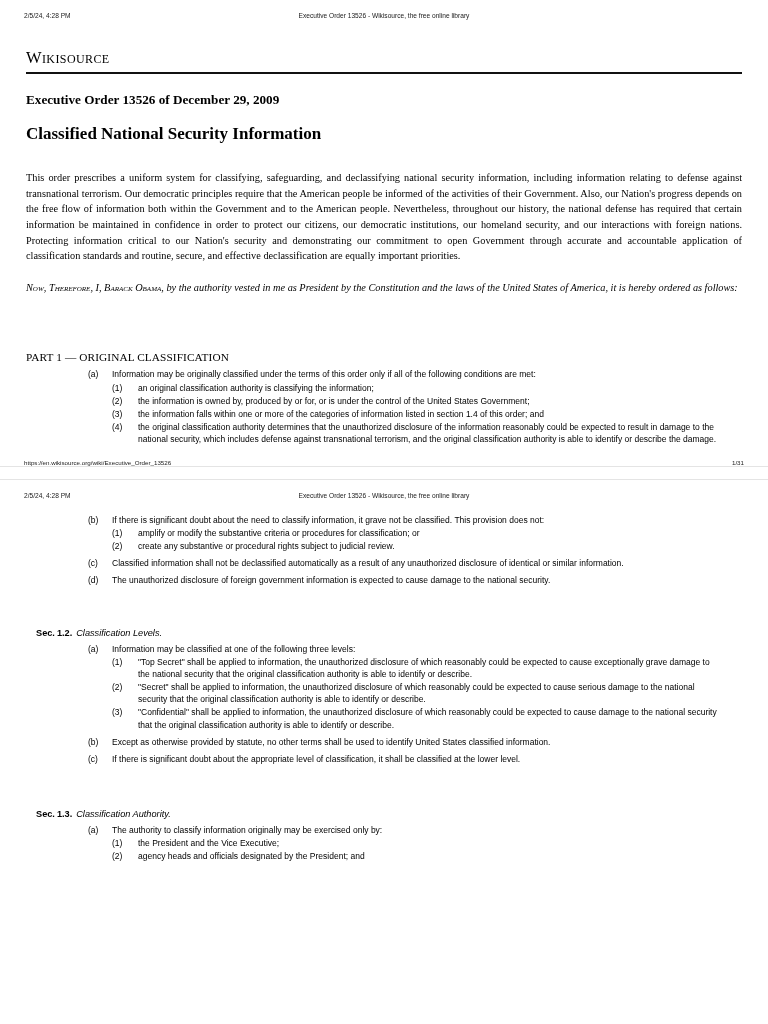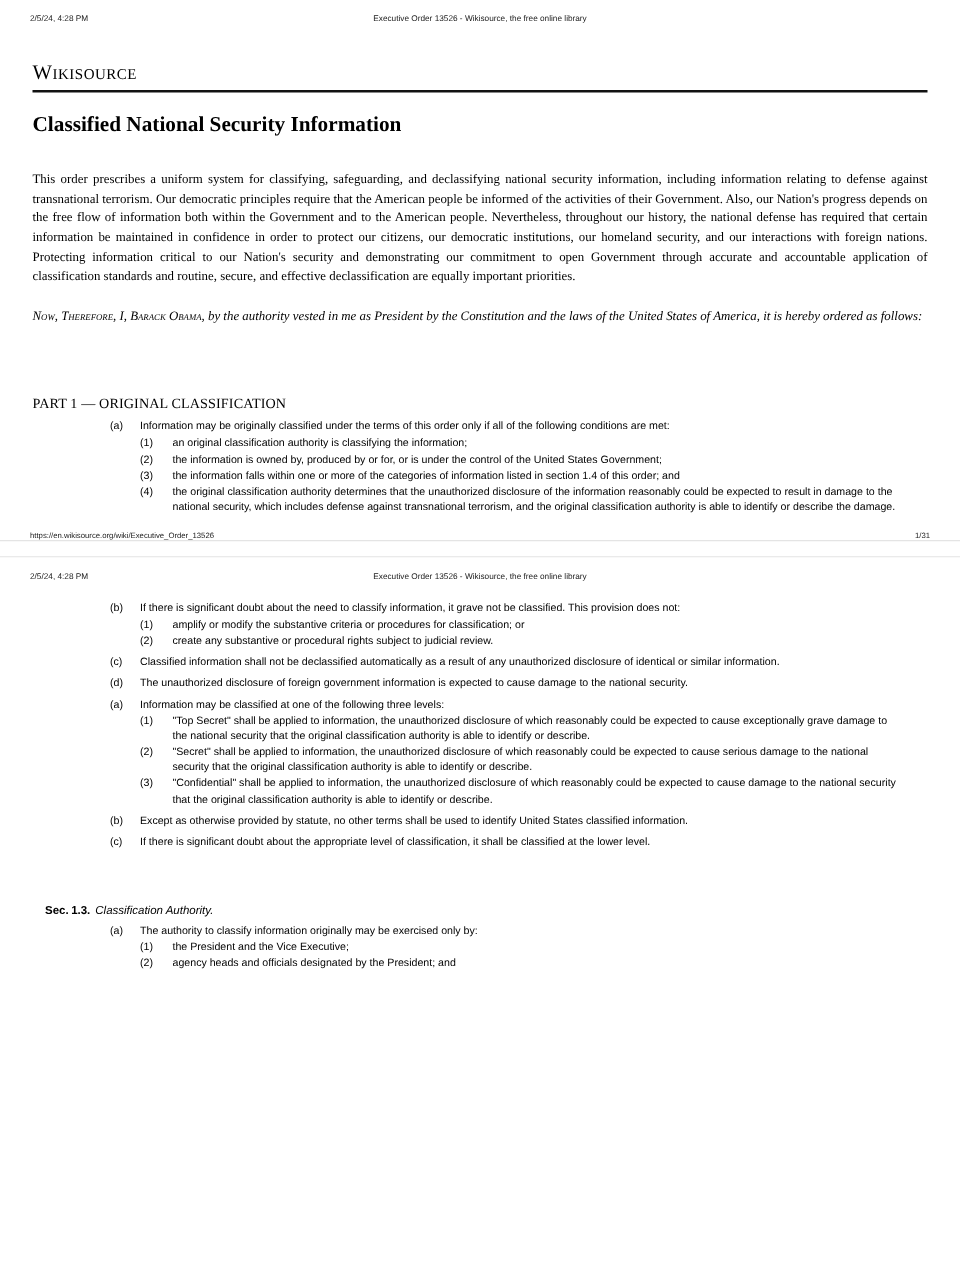--- a/index.html
+++ b/index.html
@@ -168,20 +168,21 @@
     <span class="ph-date">2/5/24, 4:28 PM</span>
     <span class="ph-title">Executive Order 13526 - Wikisource, the free online library</span>
   </div>
 
   <div class="content">
 
     <div class="wikisource-logo">Wikisource</div>
 
     <hr class="title-rule">
 
+    <div class="eo-line">Executive Order 13526 of December 29, 2009</div>
     <div class="eo-subject">Classified National Security Information</div>
 
     <p class="prose">This order prescribes a uniform system for classifying, safeguarding, and declassifying national security information, including information relating to defense against transnational terrorism. Our democratic principles require that the American people be informed of the activities of their Government. Also, our Nation's progress depends on the free flow of information both within the Government and to the American people. Nevertheless, throughout our history, the national defense has required that certain information be maintained in confidence in order to protect our citizens, our democratic institutions, our homeland security, and our interactions with foreign nations. Protecting information critical to our Nation's security and demonstrating our commitment to open Government through accurate and accountable application of classification standards and routine, secure, and effective declassification are equally important priorities.</p>
 
     <p class="prose second"><span class="smallcaps">Now, Therefore, I, Barack Obama,</span><span> by the authority vested in me as President by the Constitution and the laws of the United States of America, it is hereby ordered as follows:</span></p>
 
     <div class="part-heading">PART 1 — ORIGINAL CLASSIFICATION</div>
 
 
     <div class="lvl-a">
@@ -239,20 +240,23 @@
     </div>
     <div class="lvl-a">
       <span class="marker">(c)</span>
       <span class="body">Classified information shall not be declassified automatically as a result of any unauthorized disclosure of identical or similar information.</span>
     </div>
     <div class="lvl-a">
       <span class="marker">(d)</span>
       <span class="body">The unauthorized disclosure of foreign government information is expected to cause damage to the national security.</span>
     </div>
 
+    <div class="sec-heading" style="margin-top:42px;">
+      <span class="sec-word">Sec.</span><span class="sec-num">1.2.</span><span class="sec-name">Classification Levels.</span>
+    </div>
 
     <div class="lvl-a">
       <span class="marker">(a)</span>
       <span class="body">Information may be classified at one of the following three levels:</span>
     </div>
     <div class="lvl-1">
       <span class="marker">(1)</span>
       <span class="body">"Top Secret" shall be applied to information, the unauthorized disclosure of which reasonably could be expected to cause exceptionally grave damage to the national security that the original classification authority is able to identify or describe.</span>
     </div>
     <div class="lvl-1">

